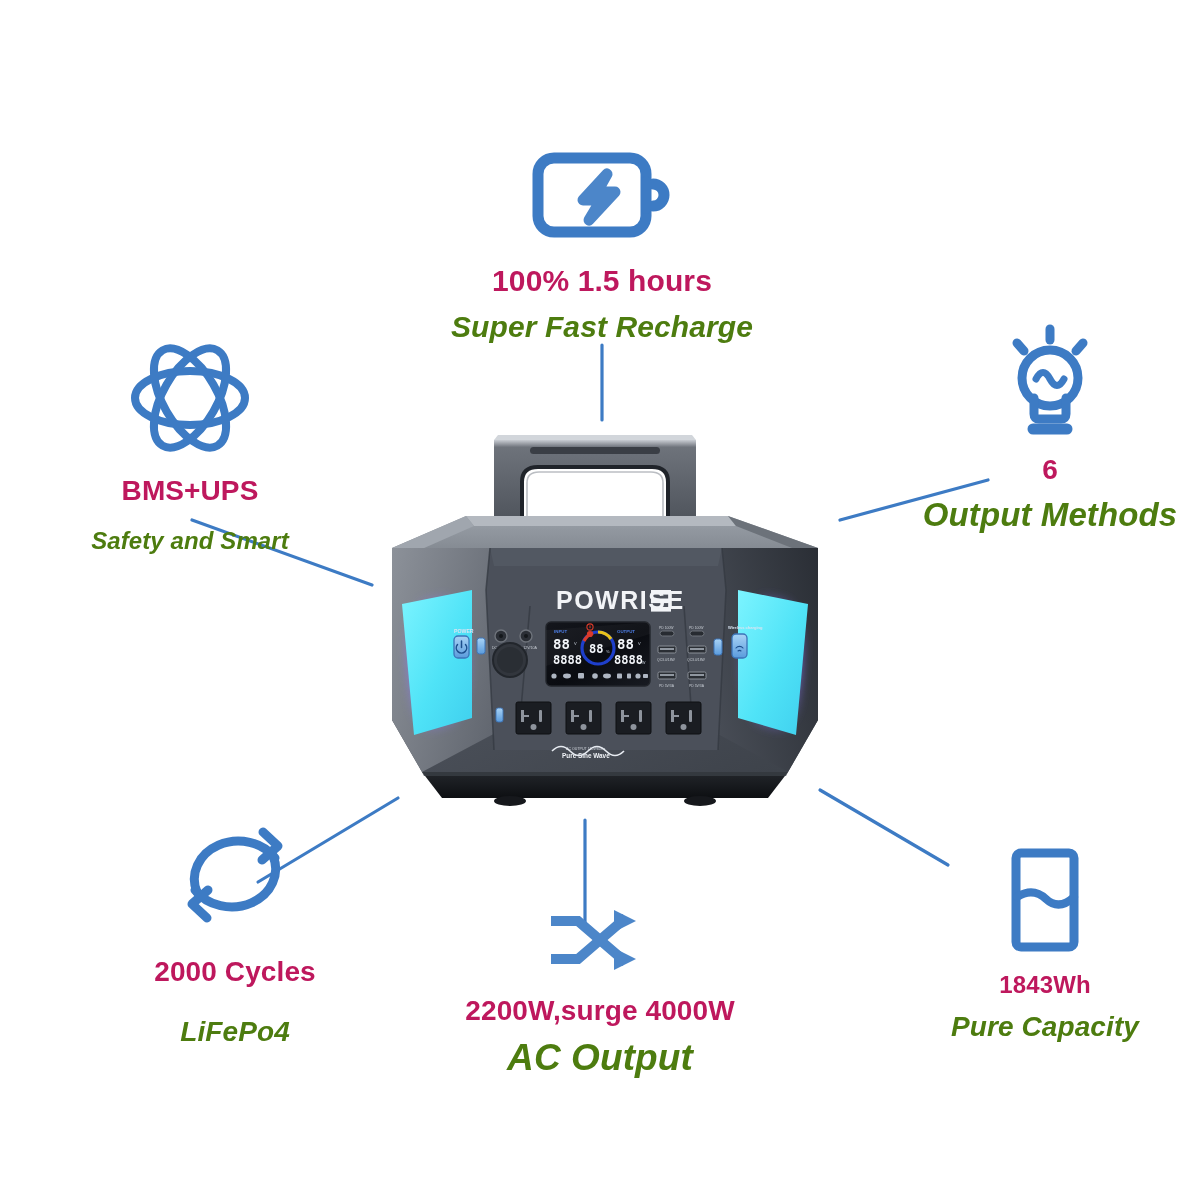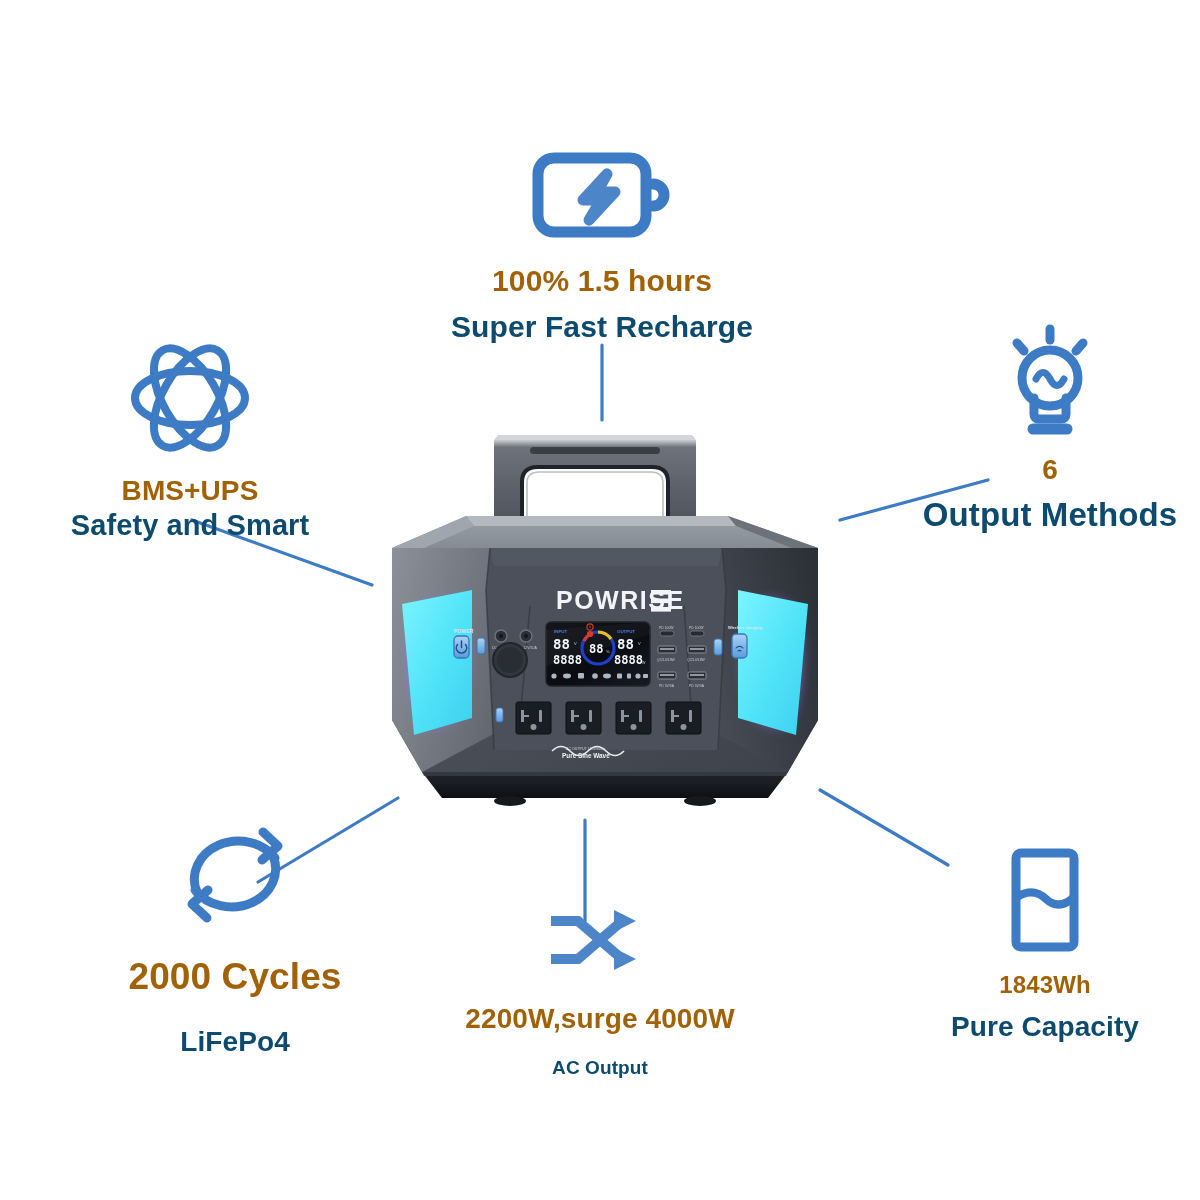--- a/index.html
+++ b/index.html
@@ -12,48 +12,49 @@
   }
   .stage{position:absolute;left:0;top:0;width:1200px;height:1200px;}
 
   
   .lines{position:absolute;left:0;top:0;width:1200px;height:1200px;}
 
   
   .feature{position:absolute;display:flex;flex-direction:column;align-items:center;}
   .feat-icon{display:block;}
   .feat-val{
-    color:#a16207;font-weight:bold;white-space:nowrap;
+    color:#be185d;font-weight:bold;white-space:nowrap;
     letter-spacing:.1px;
   }
   .feat-lbl{
-    color:#0c4a6e;font-weight:bold;white-space:nowrap;
+    color:#4d7c0f;font-weight:bold;white-space:nowrap;
     letter-spacing:.1px;
+    font-style:italic;
   }
 
   
   #f-recharge{left:352px;top:140px;width:500px;}
   #f-recharge .feat-val{font-size:30px;margin-top:14px;}
   #f-recharge .feat-lbl{font-size:30px;margin-top:12px;}
 
   #f-bms{left:10px;top:336px;width:360px;}
   #f-bms .feat-val{font-size:28px;margin-top:14px;}
-  #f-bms .feat-lbl{font-size:29px;margin-top:2px;}
+  #f-bms .feat-lbl{font-size:24px;margin-top:20px;}
 
   #f-output{left:900px;top:324px;width:300px;align-items:center;}
   #f-output .feat-val{font-size:28px;margin-top:12px;}
   #f-output .feat-lbl{font-size:33px;margin-top:10px;}
 
   #f-cycles{left:30px;top:820px;width:410px;}
-  #f-cycles .feat-val{font-size:37px;margin-top:26px;}
+  #f-cycles .feat-val{font-size:28px;margin-top:26px;}
   #f-cycles .feat-lbl{font-size:28px;margin-top:28px;}
 
   #f-ac{left:370px;top:905px;width:460px;}
-  #f-ac .feat-val{font-size:28px;margin-top:28px;}
-  #f-ac .feat-lbl{font-size:19px;margin-top:22px;}
+  #f-ac .feat-val{font-size:28px;margin-top:20px;}
+  #f-ac .feat-lbl{font-size:37px;margin-top:10px;}
 
   #f-cap{left:880px;top:845px;width:330px;}
   #f-cap .feat-val{font-size:24px;margin-top:16px;}
   #f-cap .feat-lbl{font-size:28px;margin-top:12px;}
 
   
   #product{position:absolute;left:370px;top:420px;width:470px;height:400px;}
 </style>
 </head>
 <body>

